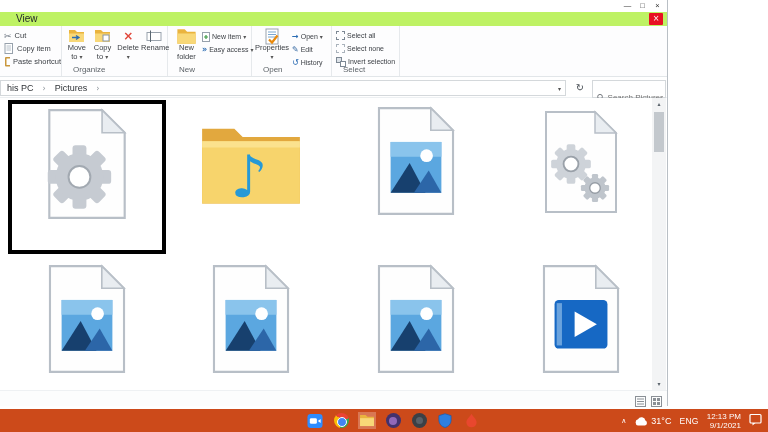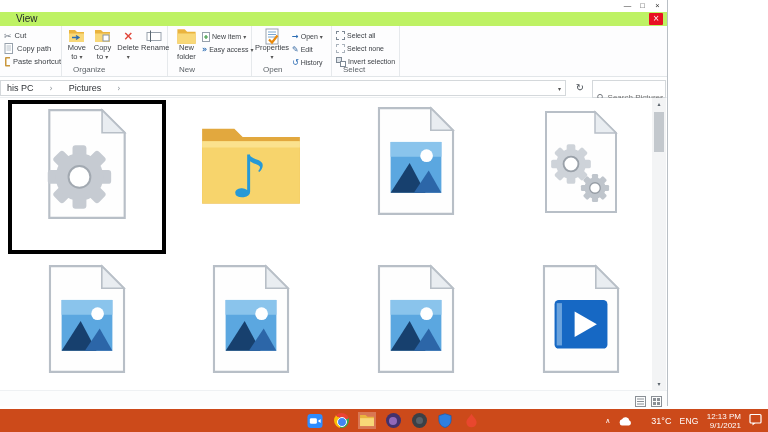--- a/index.html
+++ b/index.html
@@ -37,21 +37,21 @@
   .box-dashed{width:9px;height:9px;border:1px dashed #7d8894;display:inline-block}
   .box-light{width:9px;height:9px;border:1px dashed #aab3bc;display:inline-block}
   .box-invert{position:relative;width:10px;height:10px;display:inline-block}
   .box-invert i{position:absolute;width:6px;height:6px;display:block}
   .box-invert i:first-child{left:0;top:0;border:1px solid #7d8894;background:#dde3e9}
   .box-invert i:last-child{right:0;bottom:0;border:1px dashed #7d8894;background:#fff}
 
   
   .addrrow{position:absolute;left:0;top:78px;width:100%;height:20px;background:#fff;border-bottom:1px solid #edf0f2}
   .crumb{position:absolute;left:0;top:2px;width:566px;height:16px;border:1px solid #d4d8db;background:#fff;
-         display:flex;align-items:center;gap:16px;padding:0 4px 0 6px;font-size:9px;color:#2f3337}
+         display:flex;align-items:center;gap:9px;padding:0 4px 0 6px;font-size:9px;color:#2f3337}
   .crumb .sep{color:#8b9299;font-size:8px}
   .crumb-dd{margin-left:auto;font-size:6px;color:#555}
   .refresh-btn{position:absolute;left:572px;top:2px;width:16px;height:16px;font-size:10px;color:#4a5056;
                text-align:center;line-height:15px}
   .search{position:absolute;left:592px;top:2px;width:74px;height:16px;border:1px solid #d4d8db;background:#fff;
           display:flex;align-items:center;gap:3px;padding:16px 2px 0 4px}
   .search input{border:0;outline:0;width:100%;font-size:8px;color:#8a9096;background:transparent;
                 font-family:"Liberation Sans",sans-serif}
 
   
@@ -75,21 +75,21 @@
   .chrome{width:15px;height:15px;border-radius:50%;position:relative;
           background:conic-gradient(from -45deg,#ea4335 0 33%,#34a853 0 66%,#fbbc05 0 100%)}
   .chrome::after{content:"";position:absolute;left:3.5px;top:3.5px;width:8px;height:8px;border-radius:50%;
                  background:#4285f4;border:1.5px solid #fff}
   .tor{width:15px;height:15px;border-radius:50%;background:#42316c;position:relative}
   .tor::after{content:"";position:absolute;left:3.5px;top:3.5px;width:8px;height:8px;border-radius:50%;background:#9068b8}
   .dark-app{width:15px;height:15px;border-radius:50%;background:#3c4046;position:relative}
   .dark-app::after{content:"";position:absolute;left:4px;top:4px;width:7px;height:7px;border-radius:50%;background:#5a6068}
   .tray{position:absolute;right:6px;top:0;height:23px;display:flex;align-items:center;gap:8px;color:#fff}
   .tray-chev{font-size:7px}
-  .weather{display:flex;align-items:center;gap:19px;font-size:9px}
+  .weather{display:flex;align-items:center;gap:3px;font-size:9px}
   .lang{font-size:8.5px;letter-spacing:.3px}
   .clock{text-align:right;font-size:8px;line-height:9px}
 </style>
 </head>
 <body>
 
 <svg width="0" height="0" style="position:absolute">
   <defs>
     <g id="page-base">
       <path d="M5 2 H54 L75 23 V102 H5 Z" fill="#fefefe" stroke="#b8bfc7" stroke-width="2"></path>
@@ -171,21 +171,21 @@
             <span class="glyph cut-ic">✂</span>
             <span>Cut</span>
           </div>
           <div class="clip-row">
             <svg width="10" height="11">
                 <rect x="1" y="0.5" width="7.5" height="10" fill="#fff" stroke="#97a1ac"></rect>
                 <line x1="2.5" y1="3" x2="7" y2="3" stroke="#b6c0ca"></line>
                 <line x1="2.5" y1="5" x2="7" y2="5" stroke="#b6c0ca"></line>
                 <line x1="2.5" y1="7" x2="7" y2="7" stroke="#b6c0ca"></line>
               </svg>
-            <span>Copy path</span>
+            <span>Copy item</span>
           </div>
           <div class="clip-row">
             <svg width="10" height="11">
                 <rect x="1" y="1" width="8" height="9.5" rx="1" fill="#c9973c"></rect>
                 <rect x="2.5" y="2.5" width="5" height="6.5" fill="#fff"></rect>
               </svg>
             <span>Paste shortcut</span>
           </div>
         </div>
       </div>

